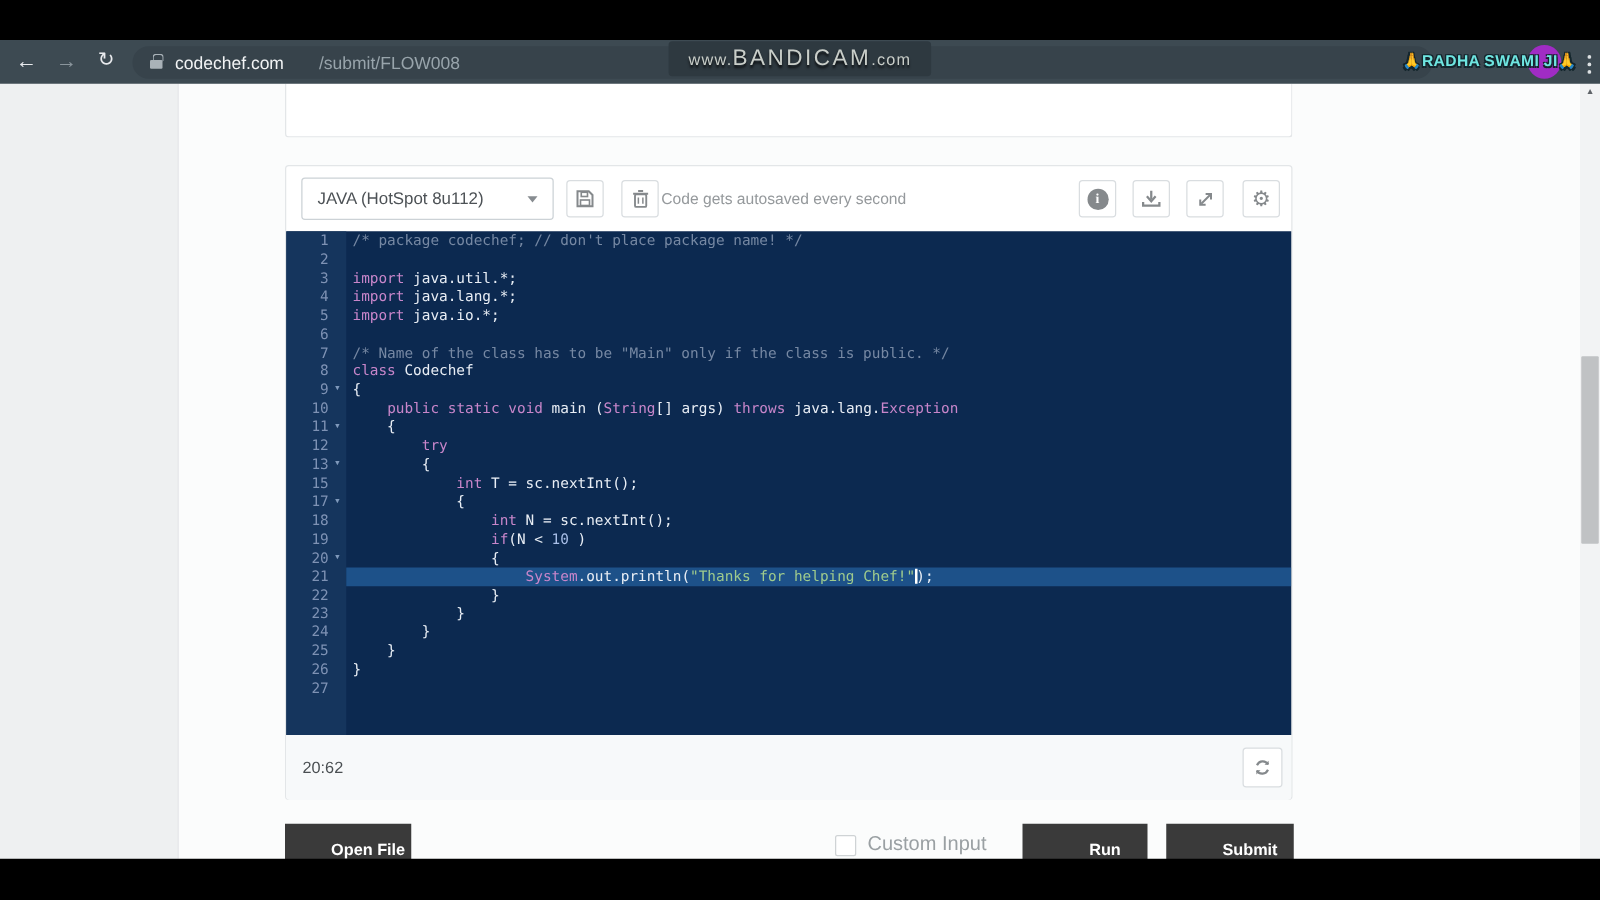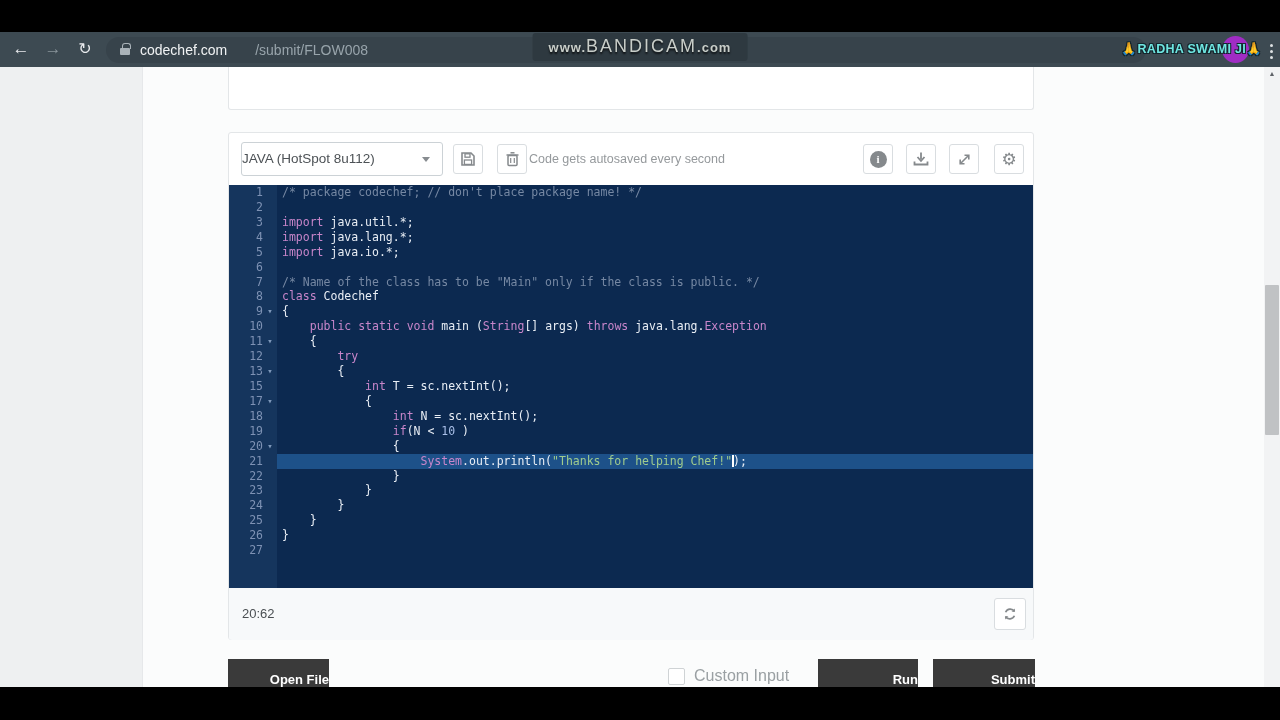--- a/index.html
+++ b/index.html
@@ -18,40 +18,40 @@
   .nav-back { left:8px; }
   .nav-fwd { left:40px; color:#8a959c; }
   .nav-reload { left:72px; font-size:16px; }
   .omnibox { position:absolute; left:106px; top:4.5px; width:1040px; height:26px; background:#37434b; border-radius:13px; }
   .lock { position:absolute; left:14px; top:11px; width:10px; height:7px; background:#a9b2b8; border-radius:1px; }
   .lock:before { content:""; position:absolute; top:-5px; left:1.5px; width:7px; height:5px; border:1.5px solid #a9b2b8; border-bottom:none; border-radius:3px 3px 0 0; }
   .url { position:absolute; left:34px; top:0; line-height:26px; font-size:14px; color:#f1f3f4; white-space:nowrap; }
   .url .path { color:#98a4ab;margin-left:28px; }
 
   .watermark { position:absolute; left:50%; top:1px; transform:translateX(-50%); background:#2e3940; border-radius:3px; padding:3px 16px 4px; display:flex; align-items:baseline; color:#c9cec9; text-shadow:0 2px 2px rgba(0,0,0,.75); white-space:nowrap; }
-  .watermark .wm-small { font-size:13px; font-weight:bold; letter-spacing:1px; }
+  .watermark .wm-small { font-size:13px; font-weight:normal; letter-spacing:1px; }
   .watermark .wm-big { font-size:18px; font-weight:normal; letter-spacing:2px; }
 
   .avatar { position:absolute; left:1222px; top:4px; width:27px; height:27px; border-radius:50%; background:#a02cc4; }
   .profile-name { position:absolute; right:18px; top:9px; font-size:12.5px; font-weight:bold; color:#6fe6e1; letter-spacing:.3px; white-space:nowrap; text-shadow:1px 1px 0 #14262d,-1px -1px 0 #14262d,1px -1px 0 #14262d,-1px 1px 0 #14262d; z-index:2; }
   .kebab { position:absolute; right:5px; top:10px; display:flex; flex-direction:column; gap:3px; padding:2px; }
   .kebab i { width:3px; height:3px; border-radius:50%; background:#dde1e3; }
 
   
   .content { top:67px; left:0; width:1280px; height:620px; background:#fbfcfc; }
   .left-strip { left:0; top:0; width:143px; height:620px; background:#eef0f1; border-right:1px solid #e6e8ea; }
   .scrollbar { right:0; top:0; width:16px; height:620px; background:#f2f3f4; }
   .scroll-up { width:16px; height:14px; text-align:center; font-size:7px; line-height:14px; color:#5f6368; }
   .scroll-thumb { position:absolute; left:1px; top:218px; width:14px; height:150px; background:#c0c2c4; border-radius:1px; }
 
   .card1 { left:228px; top:0; width:806px; height:43px; background:#fff; border:1px solid #e3e6e8; border-top:none; border-radius:0 0 3px 3px; }
 
   .editor-card { left:228px; top:65px; width:806px; height:508px; background:#fff; border:1px solid #e3e6e8; border-radius:3px; }
   .ed-toolbar { position:absolute; left:0; top:0; width:100%; height:52px; }
-  .lang-select { position:absolute; left:12px; top:9px; width:202px; height:34px; border:1px solid #ccd2d6; border-radius:3px; background:#fff; font-size:13.5px; color:#4d5256; line-height:32px; padding-left:0; cursor:pointer; }
+  .lang-select { position:absolute; left:12px; top:9px; width:202px; height:34px; border:1px solid #ccd2d6; border-radius:3px; background:#fff; font-size:13.5px; color:#4d5256; line-height:32px; padding-left:12px; cursor:pointer; }
   .lang-caret { position:absolute; right:12px; top:14px; width:0; height:0; border-left:4.5px solid transparent; border-right:4.5px solid transparent; border-top:5px solid #878c90; }
   .icon-btn { position:absolute; top:11px; width:30px; height:30px; background:#fff; border:1px solid #d9dde0; border-radius:3px; display:flex; align-items:center; justify-content:center; cursor:pointer; }
   .autosave-note { position:absolute; left:300px; top:0; height:52px; line-height:52px; font-size:12.5px; color:#95999c; }
   .info-circle { width:17px; height:17px; border-radius:50%; background:#85898c; color:#fff; font-size:11px; font-weight:bold; text-align:center; line-height:17px; font-family:"Liberation Serif", serif; }
   .gear-glyph { font-size:17px; color:#85898c; line-height:1; }
 
   
   .ed-code { position:absolute; left:0; top:52px; width:804px; height:403px; background:#0c2950; overflow:hidden; }
   .ed-code:before { content:""; position:absolute; left:0; top:0; width:48px; height:100%; background:#15355d; }
   .code-lines { position:relative; font-family:"DejaVu Sans Mono", monospace; font-size:11.5px; }
@@ -62,21 +62,21 @@
   .cl.hl .ct { background:#1d5189; }
   .tk-p { color:#e9eef5; } .tk-k { color:#c886ca;text-align:right; } .tk-c { color:#7688a3; }
   .tk-s { color:#9fcb8d; } .tk-n { color:#a9bfe8; }
   .cursor { display:inline-block; width:2px; height:12px; background:#fff; vertical-align:-2px; margin-right:-1px; }
 
   .ed-status { position:absolute; left:0; top:455px; width:804px; height:52px; background:#f7f9fa; border-radius:0 0 3px 3px; }
   .cursor-pos { position:absolute; left:13px; top:0; height:52px; line-height:52px; font-size:13px; color:#4a4f52; }
   .refresh-btn { position:absolute; left:765px; top:10px; width:32px; height:32px; background:#fff; border:1px solid #d9dde0; border-radius:3px; display:flex; align-items:center; justify-content:center; cursor:pointer; }
 
   
-  .dark-btn { position:absolute; top:592px; height:41px; background:#3a3a3a; color:#fff; font-size:13px; font-weight:bold; text-align:right; line-height:30px; cursor:pointer; border:none;padding-left:32px; }
+  .dark-btn { position:absolute; top:592px; height:41px; background:#3a3a3a; color:#fff; font-size:13px; font-weight:bold; text-align:center; line-height:30px; cursor:pointer; border:none;padding-left:32px; }
   .btn-openfile { left:228px; width:101px; }
   .btn-run { left:818px; width:100px; }
   .btn-submit { left:933px; width:102px; }
   .custom-checkbox { position:absolute; left:668px; top:601px; width:17px; height:17px; background:#fff; border:1px solid #cfd3d5; border-radius:2px; cursor:pointer; }
   .custom-label { position:absolute; left:694px; top:600px; font-size:16px; color:#9aa0a3; }
 
   svg { display:block; }
 </style>
 </head>
 <body>

